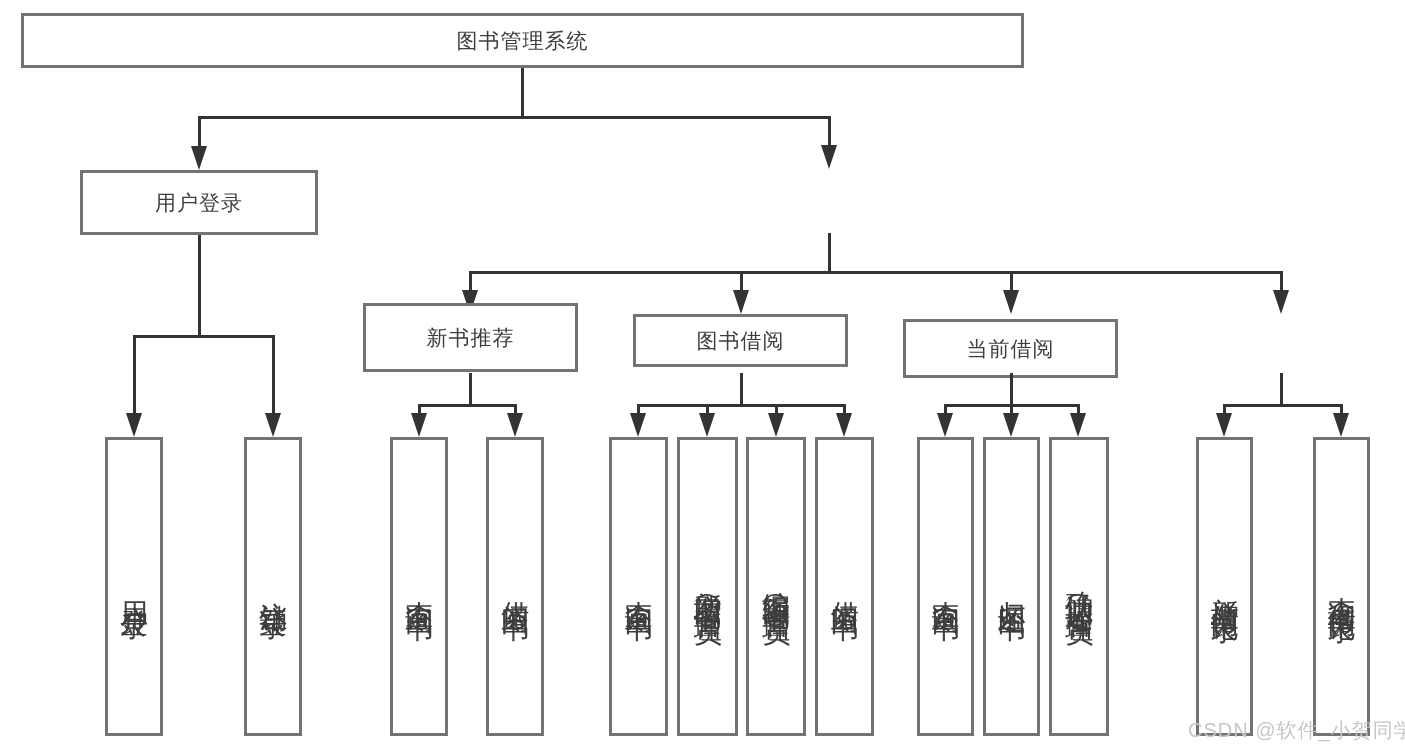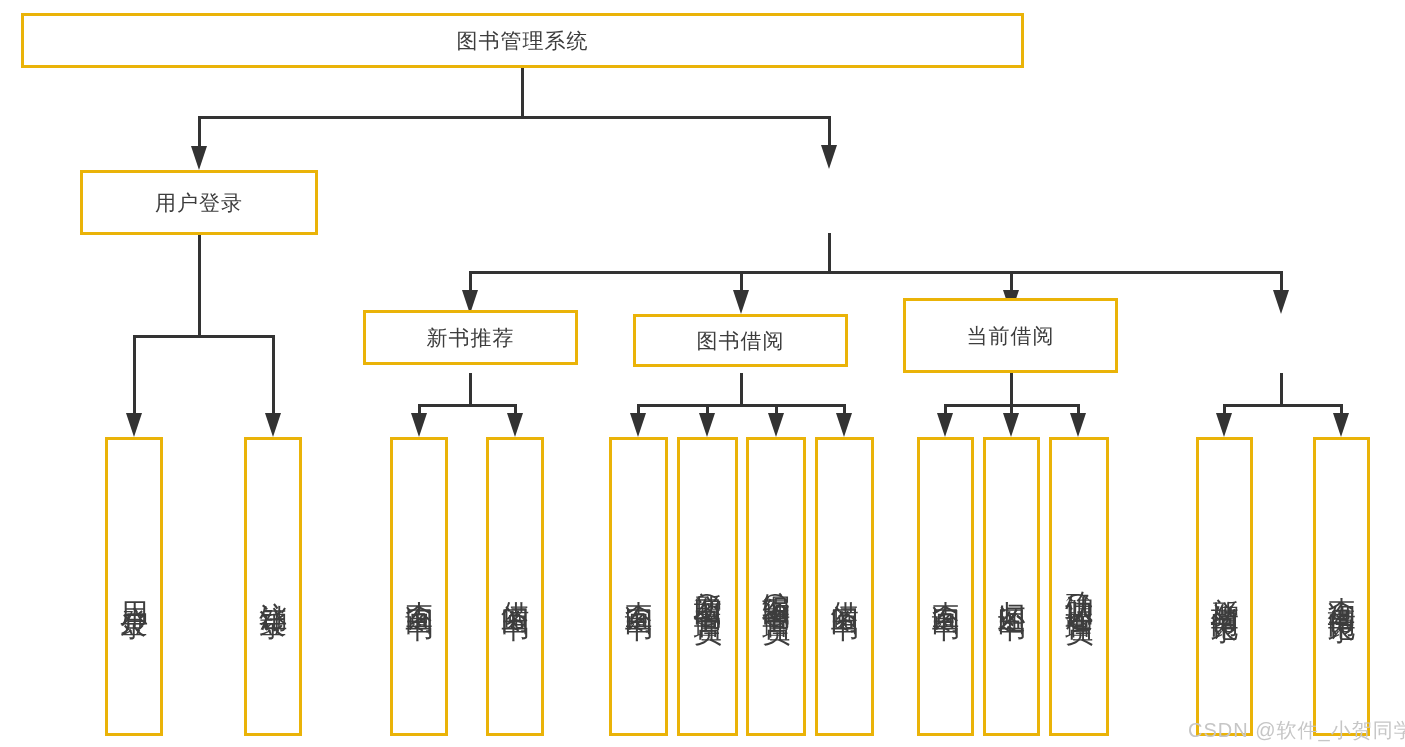--- a/index.html
+++ b/index.html
@@ -1,21 +1,21 @@
 <!DOCTYPE html>
 <html><head>
 <meta charset="utf-8">
 <style>
   html,body{margin:0;padding:0;background:#ffffff;}
   .canvas{
     position:relative;width:1405px;height:747px;background:#ffffff;
     font-family:"Liberation Sans",sans-serif;overflow:hidden;
   }
   .box{
-    position:absolute;border:3px solid #eab308;background:#ffffff;
+    position:absolute;border:3px solid #737373;background:#ffffff;
     box-sizing:border-box;display:flex;align-items:center;justify-content:center;
     color:#3d3d3d;
   }
   .box.h span{font-size:21px;letter-spacing:1px;white-space:nowrap;}
   .box.v span{
     writing-mode:vertical-rl;text-orientation:mixed;
     font-size:28px;letter-spacing:4px;line-height:1.05;white-space:nowrap;
   }
   .vl{position:absolute;width:3px;background:#333333;}
   .hl{position:absolute;height:3px;background:#333333;}
@@ -60,27 +60,27 @@
   <div class="hl" style="left:469px;top:271px;width:813px"></div>
   <div class="vl" style="left:469px;top:271px;height:19px"></div>
   <div class="arr" style="left:462px;top:290px"></div>
   <div class="vl" style="left:740px;top:271px;height:19px"></div>
   <div class="arr" style="left:733px;top:290px"></div>
   <div class="vl" style="left:1010px;top:271px;height:19px"></div>
   <div class="arr" style="left:1003px;top:290px"></div>
   <div class="vl" style="left:1280px;top:271px;height:19px"></div>
   <div class="arr" style="left:1273px;top:290px"></div>
 
-  <div class="box h" style="left:363px;top:310px;width:215px;height:55px">
+  <div class="box h" style="left:363px;top:303px;width:215px;height:69px">
     <span>新书推荐</span>
   </div>
   <div class="box h" style="left:633px;top:314px;width:215px;height:53px">
     <span>图书借阅</span>
   </div>
-  <div class="box h" style="left:903px;top:298px;width:215px;height:75px">
+  <div class="box h" style="left:903px;top:319px;width:215px;height:59px">
     <span>当前借阅</span>
   </div>
 
   <div class="vl" style="left:469px;top:373px;height:34px"></div>
   <div class="hl" style="left:418px;top:404px;width:98px"></div>
   <div class="vl" style="left:418px;top:404px;height:11px"></div>
   <div class="arr" style="left:411px;top:413px"></div>
   <div class="vl" style="left:514px;top:404px;height:11px"></div>
   <div class="arr" style="left:507px;top:413px"></div>
 

